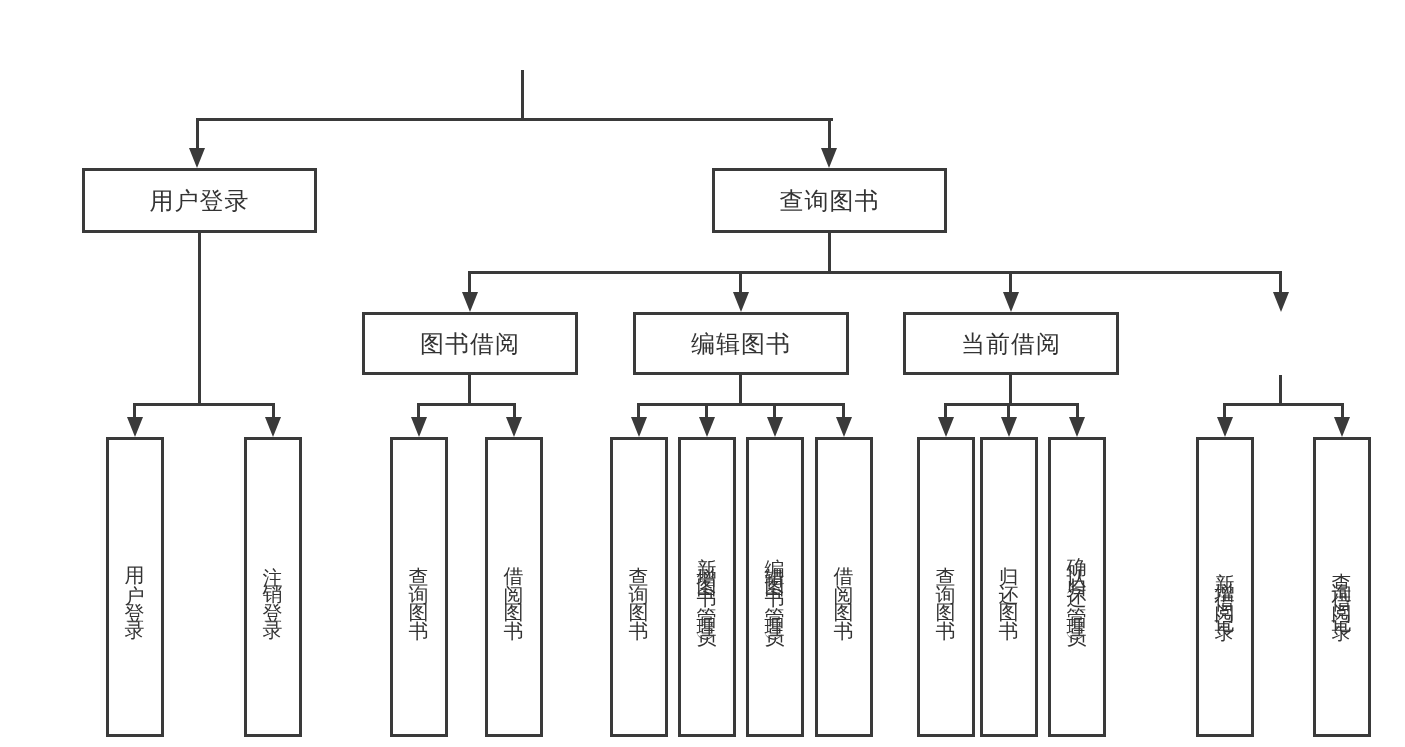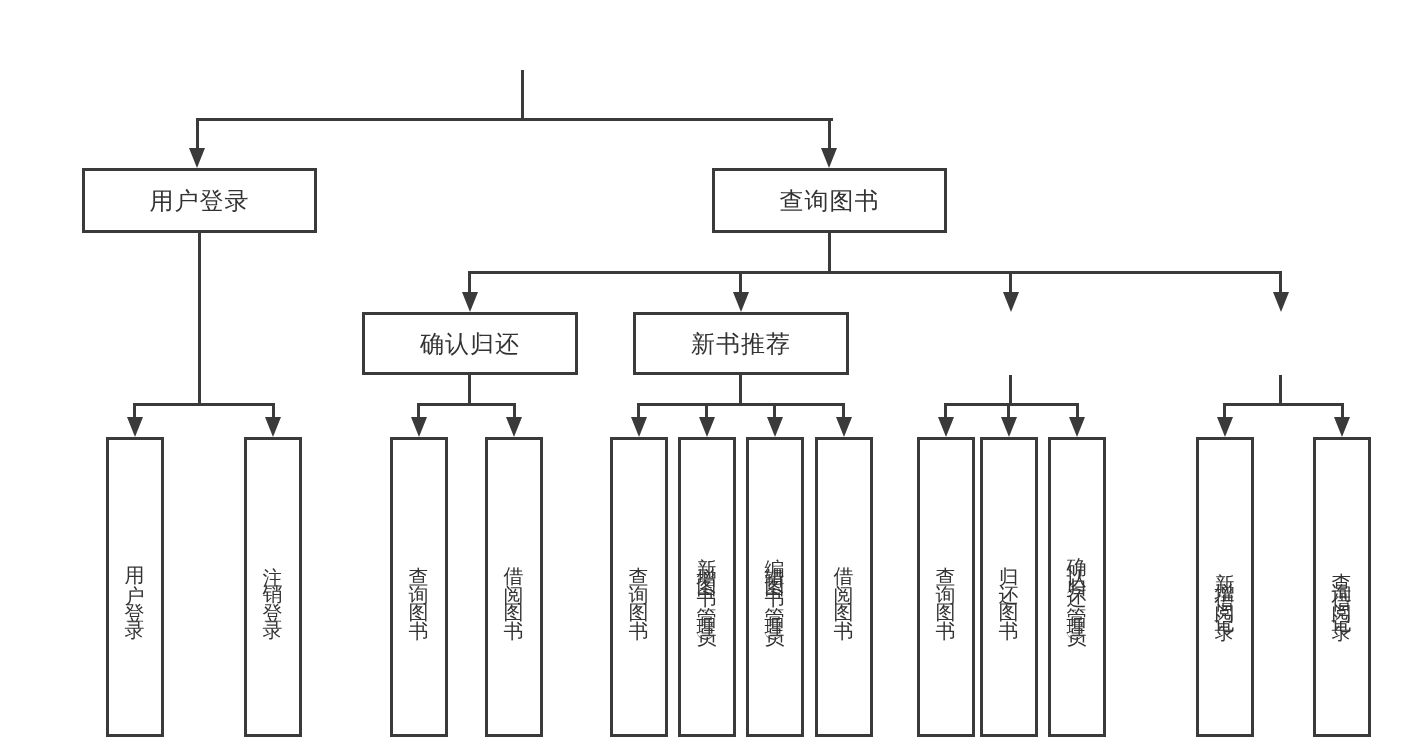--- a/index.html
+++ b/index.html
@@ -47,22 +47,23 @@
   <i class="hl" style="left:468px;top:271px;width:814px"></i>
   <i class="vl" style="left:468px;top:271px;height:23px"></i>
   <i class="vl" style="left:739px;top:271px;height:23px"></i>
   <i class="vl" style="left:1009px;top:271px;height:23px"></i>
   <i class="vl" style="left:1279px;top:271px;height:23px"></i>
   <i class="ar" style="left:462px;top:292px"></i>
   <i class="ar" style="left:733px;top:292px"></i>
   <i class="ar" style="left:1003px;top:292px"></i>
   <i class="ar" style="left:1273px;top:292px"></i>
 
-  <div class="hbox" style="left:362px;top:312px;width:216px;height:63px">确认归还</div>
-  <div class="hbox" style="left:633px;top:312px;width:216px;height:63px">新书推荐</div>
+  <div class="hbox" style="left:362px;top:312px;width:216px;height:63px">图书借阅</div>
+  <div class="hbox" style="left:633px;top:312px;width:216px;height:63px">编辑图书</div>
+  <div class="hbox" style="left:903px;top:312px;width:216px;height:63px">当前借阅</div>
 
   <i class="vl" style="left:468px;top:375px;height:31px"></i>
   <i class="hl" style="left:417px;top:403px;width:99px"></i>
   <i class="vl" style="left:417px;top:403px;height:16px"></i>
   <i class="vl" style="left:513px;top:403px;height:16px"></i>
   <i class="ar" style="left:411px;top:417px"></i>
   <i class="ar" style="left:506px;top:417px"></i>
 
   <i class="vl" style="left:739px;top:375px;height:31px"></i>
   <i class="hl" style="left:637px;top:403px;width:208px"></i>

